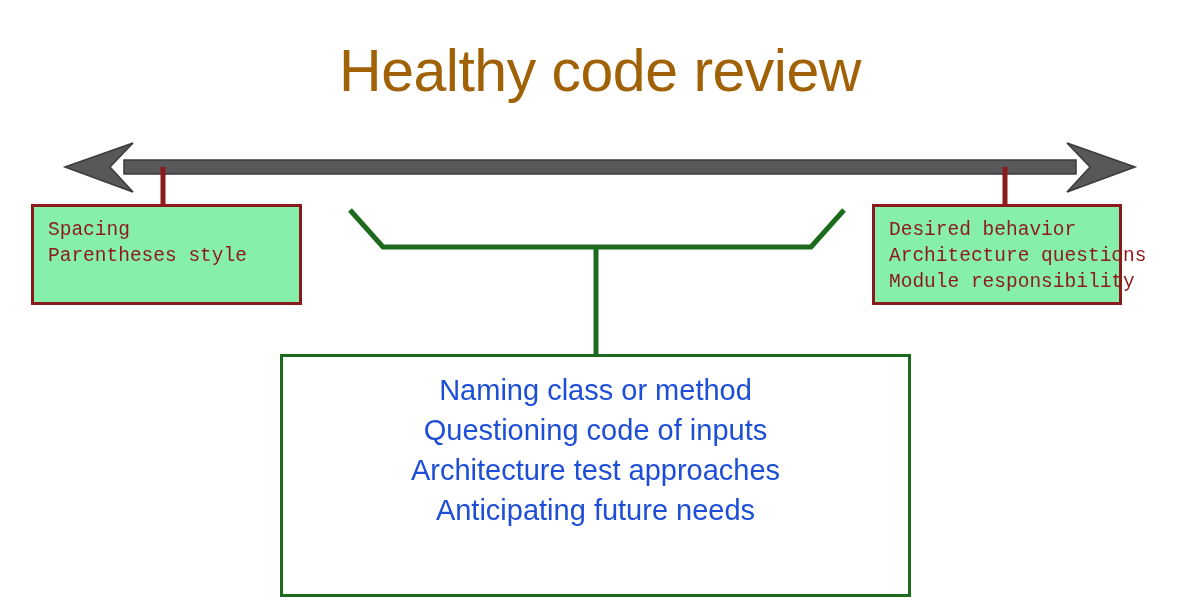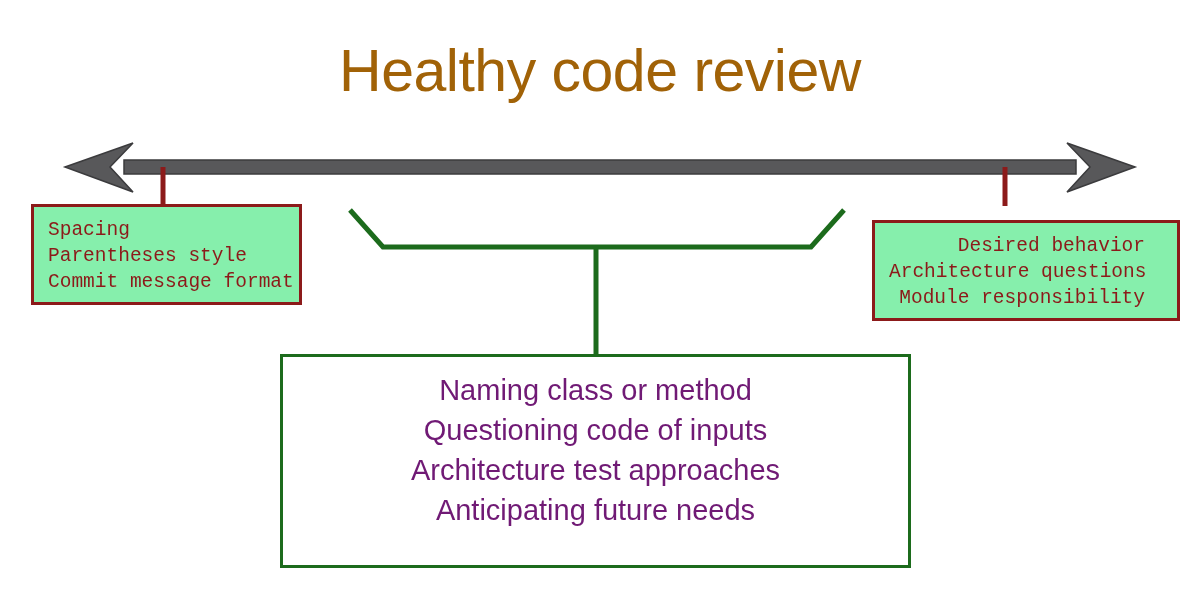--- a/index.html
+++ b/index.html
@@ -57,38 +57,36 @@
   #left-box {
     left: 31px;
     top: 204px;
     width: 271px;
     height: 101px;
     text-align: left;
   }
   #right-box {
     left: 872px;
     top: 204px;
-    width: 308px;
+    width: 250px;
     height: 101px;
-    text-align: right;
-    margin-top: 16px;
   }
   .red-box .line { white-space: nowrap; }
 
   
   #green-box {
     position: absolute;
     box-sizing: border-box;
     left: 280px;
     top: 354px;
     width: 631px;
-    height: 214px;
+    height: 243px;
     border: 3px solid #1C6B1C;
     background: #ffffff;
-    color: #701a75;
+    color: #1d4ed8;
     font-family: "Liberation Sans", sans-serif;
     font-size: 29px;
     line-height: 40px;
     text-align: center;
     padding-top: 13px;
   }
   #green-box .line { white-space: nowrap; }
 </style>
 </head>
 <body>
@@ -110,21 +108,20 @@
     <line x1="1005" y1="167" x2="1005" y2="206" stroke="#8C1A1A" stroke-width="5"></line>
 
     <polyline points="350,210 383,247 811,247 844,210" fill="none" stroke="#1C6B1C" stroke-width="5" stroke-linejoin="miter" stroke-linecap="butt"></polyline>
 
     <line x1="596" y1="247" x2="596" y2="356" stroke="#1C6B1C" stroke-width="5"></line>
   </svg>
 
   <div id="left-box" class="red-box">
     <div class="line">Spacing</div>
     <div class="line">Parentheses style</div>
-    <div class="line">Commit message format</div>
   </div>
 
   <div id="right-box" class="red-box">
     <div class="line">Desired behavior</div>
     <div class="line">Architecture questions</div>
     <div class="line">Module responsibility</div>
   </div>
 
   <div id="green-box">
     <div class="line">Naming class or method</div>

